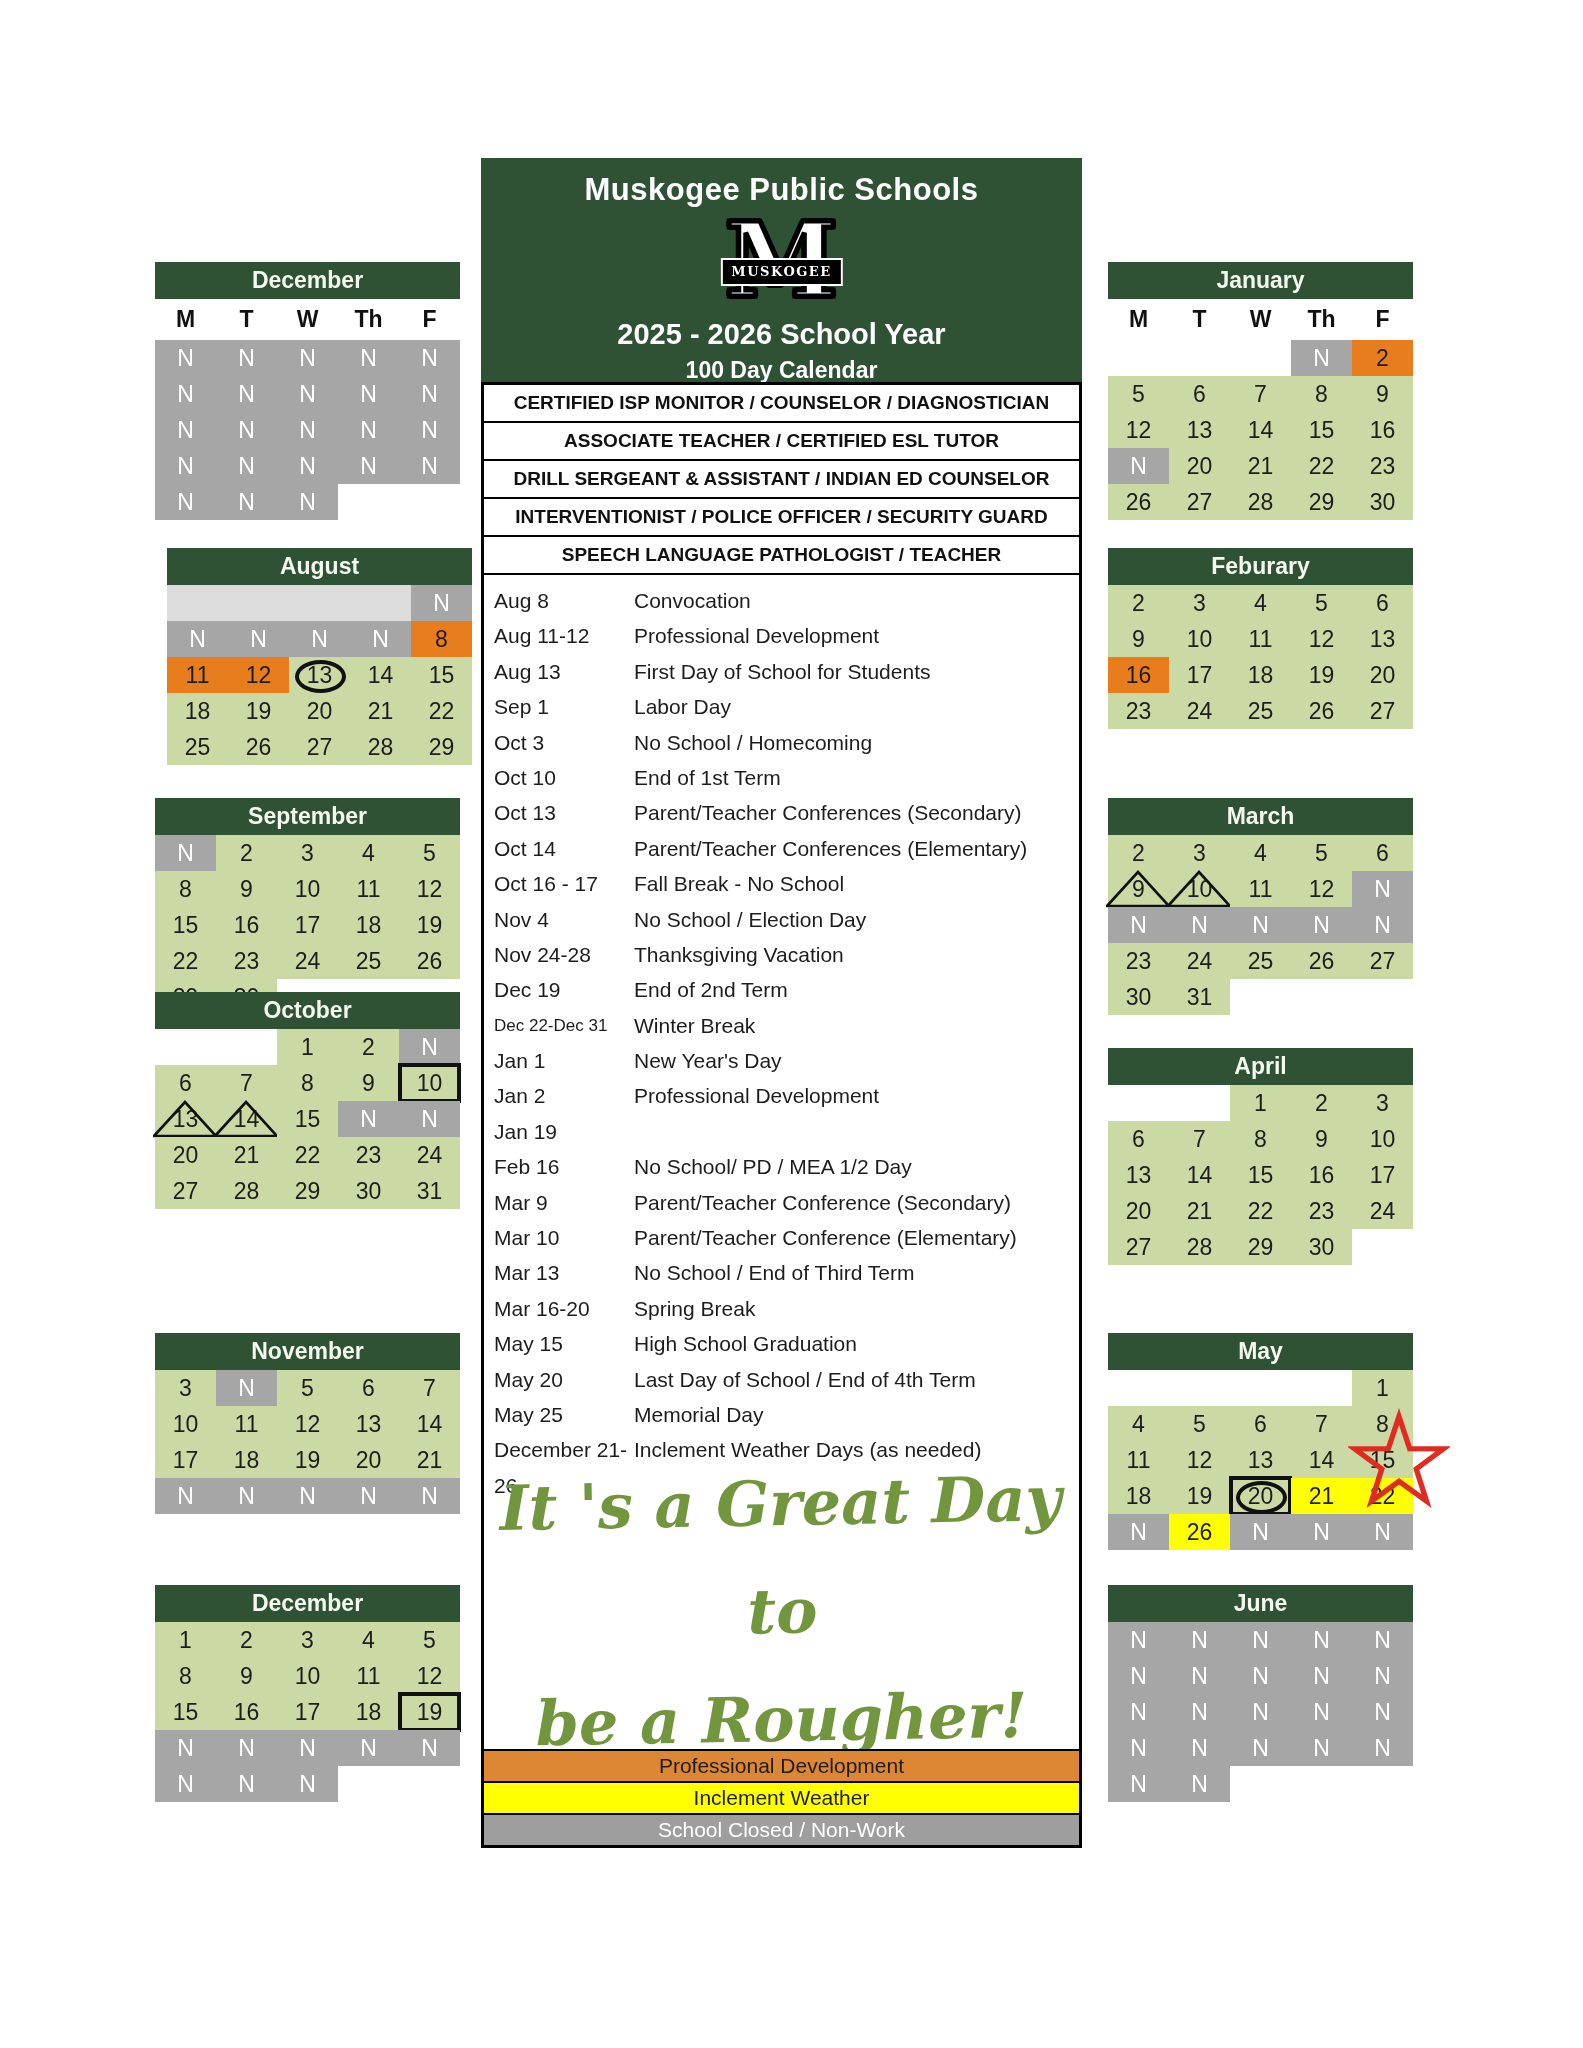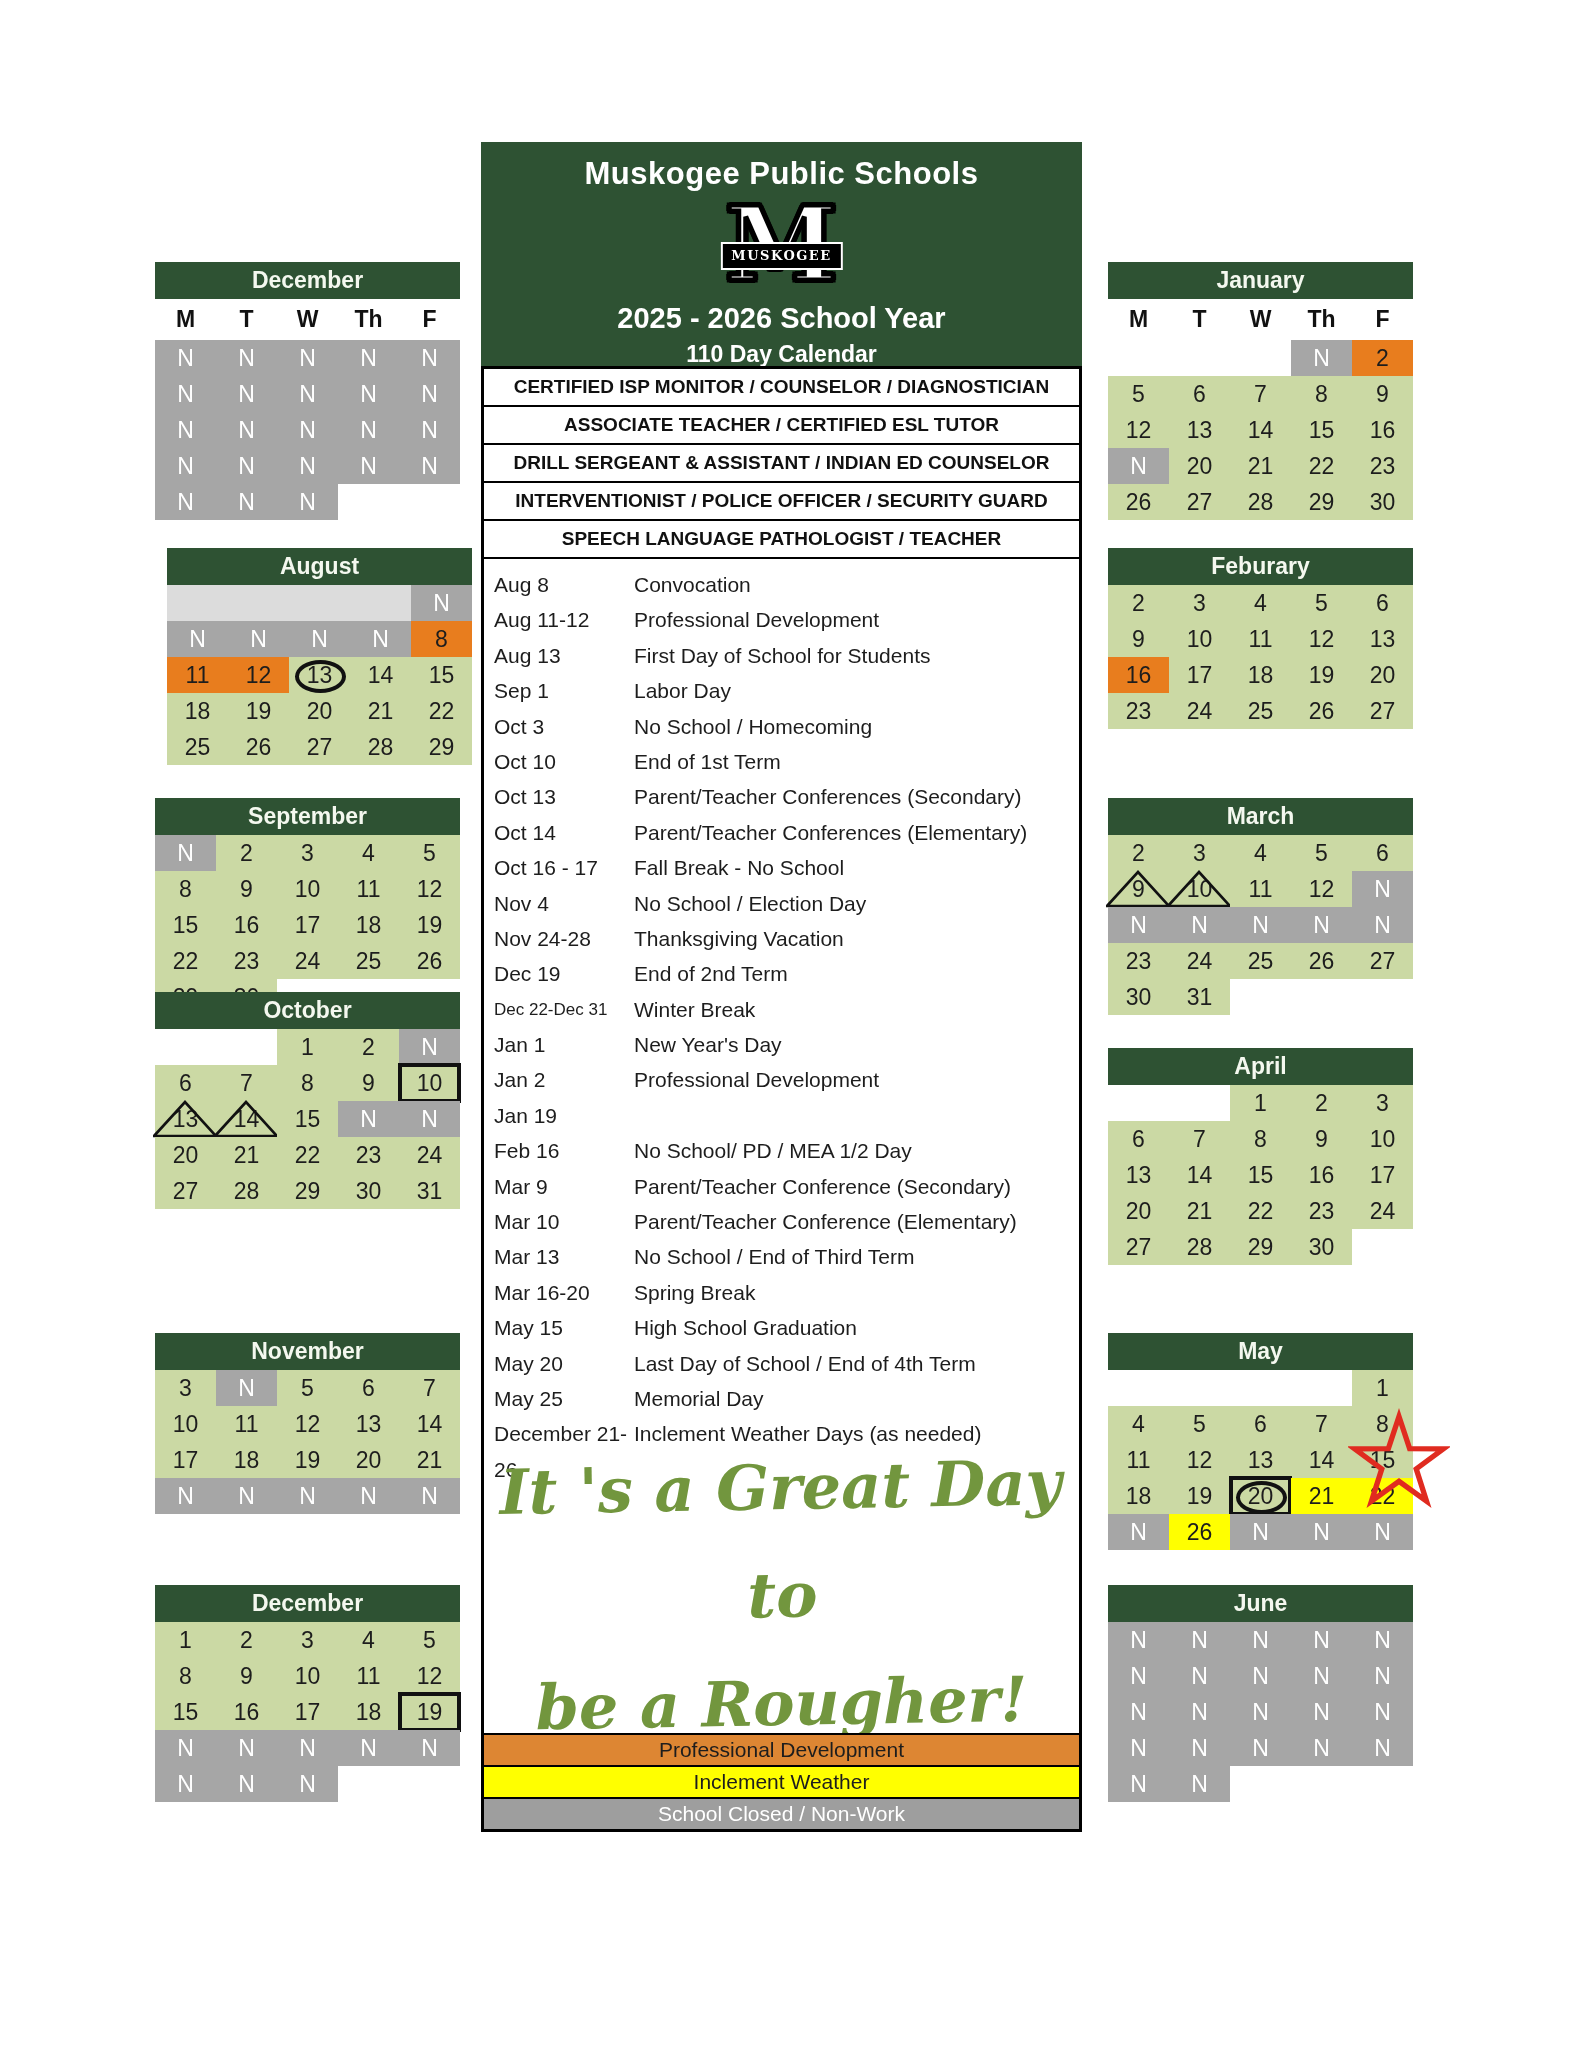--- a/index.html
+++ b/index.html
@@ -27,21 +27,21 @@
   }
   .cell.nw{color:#ffffff;}
   .mk{position:absolute;pointer-events:none;}
   .oval{left:6px;top:3px;width:43px;height:25px;border:4px solid #111;border-radius:50%;}
   .boxmk{left:-1px;top:-2px;right:-1px;bottom:-2px;border:4px solid #111;}
   .tri{left:-2px;top:-5px;width:64px;height:44px;}
   .star{left:-4px;top:-34px;width:102px;height:102px;z-index:6;}
   
   #center{position:absolute;left:481px;top:142px;width:601px;}
   .green-box{background:var(--green);height:224px;text-align:center;color:#fff;}
-  .school-title{padding-top:14px;font-size:31px;font-weight:bold;letter-spacing:.5px;}
+  .school-title{padding-top:14px;font-size:31px;font-weight:bold;letter-spacing:.5px;margin-top:16px;}
   .logo{position:relative;width:190px;height:106px;margin:2px auto 2px;}
   .logo-m{
     font-family:"DejaVu Serif","Liberation Serif",serif;font-weight:bold;
     font-size:102px;line-height:100px;color:#fff;text-align:center;
     -webkit-text-stroke:5px #000;
     text-shadow:-3px 0 #000,3px 0 #000,0 -3px #000,0 3px #000;
   }
   .logo-banner{
     position:absolute;left:50%;top:48px;transform:translateX(-50%);
     background:#000;color:#fff;border:2px solid #fff;padding:0 9px;
@@ -256,21 +256,21 @@
   </div>
 
 <div id="center">
   <div class="green-box">
     <div class="school-title">Muskogee Public Schools</div>
     <div class="logo">
       <div class="logo-m">M</div>
       <div class="logo-banner">MUSKOGEE</div>
     </div>
     <div class="year-line">2025 - 2026 School Year</div>
-    <div class="days-line">110 Day Calendar</div>
+    <div class="days-line">100 Day Calendar</div>
   </div>
   <div class="border-box">
     <div id="jobs">
         <div class="job-row">CERTIFIED ISP MONITOR / COUNSELOR / DIAGNOSTICIAN</div>
         <div class="job-row">ASSOCIATE TEACHER / CERTIFIED ESL TUTOR</div>
         <div class="job-row">DRILL SERGEANT &amp; ASSISTANT / INDIAN ED COUNSELOR</div>
         <div class="job-row">INTERVENTIONIST / POLICE OFFICER / SECURITY GUARD</div>
         <div class="job-row">SPEECH LANGUAGE PATHOLOGIST / TEACHER</div>
       </div>
     <div id="dates">

